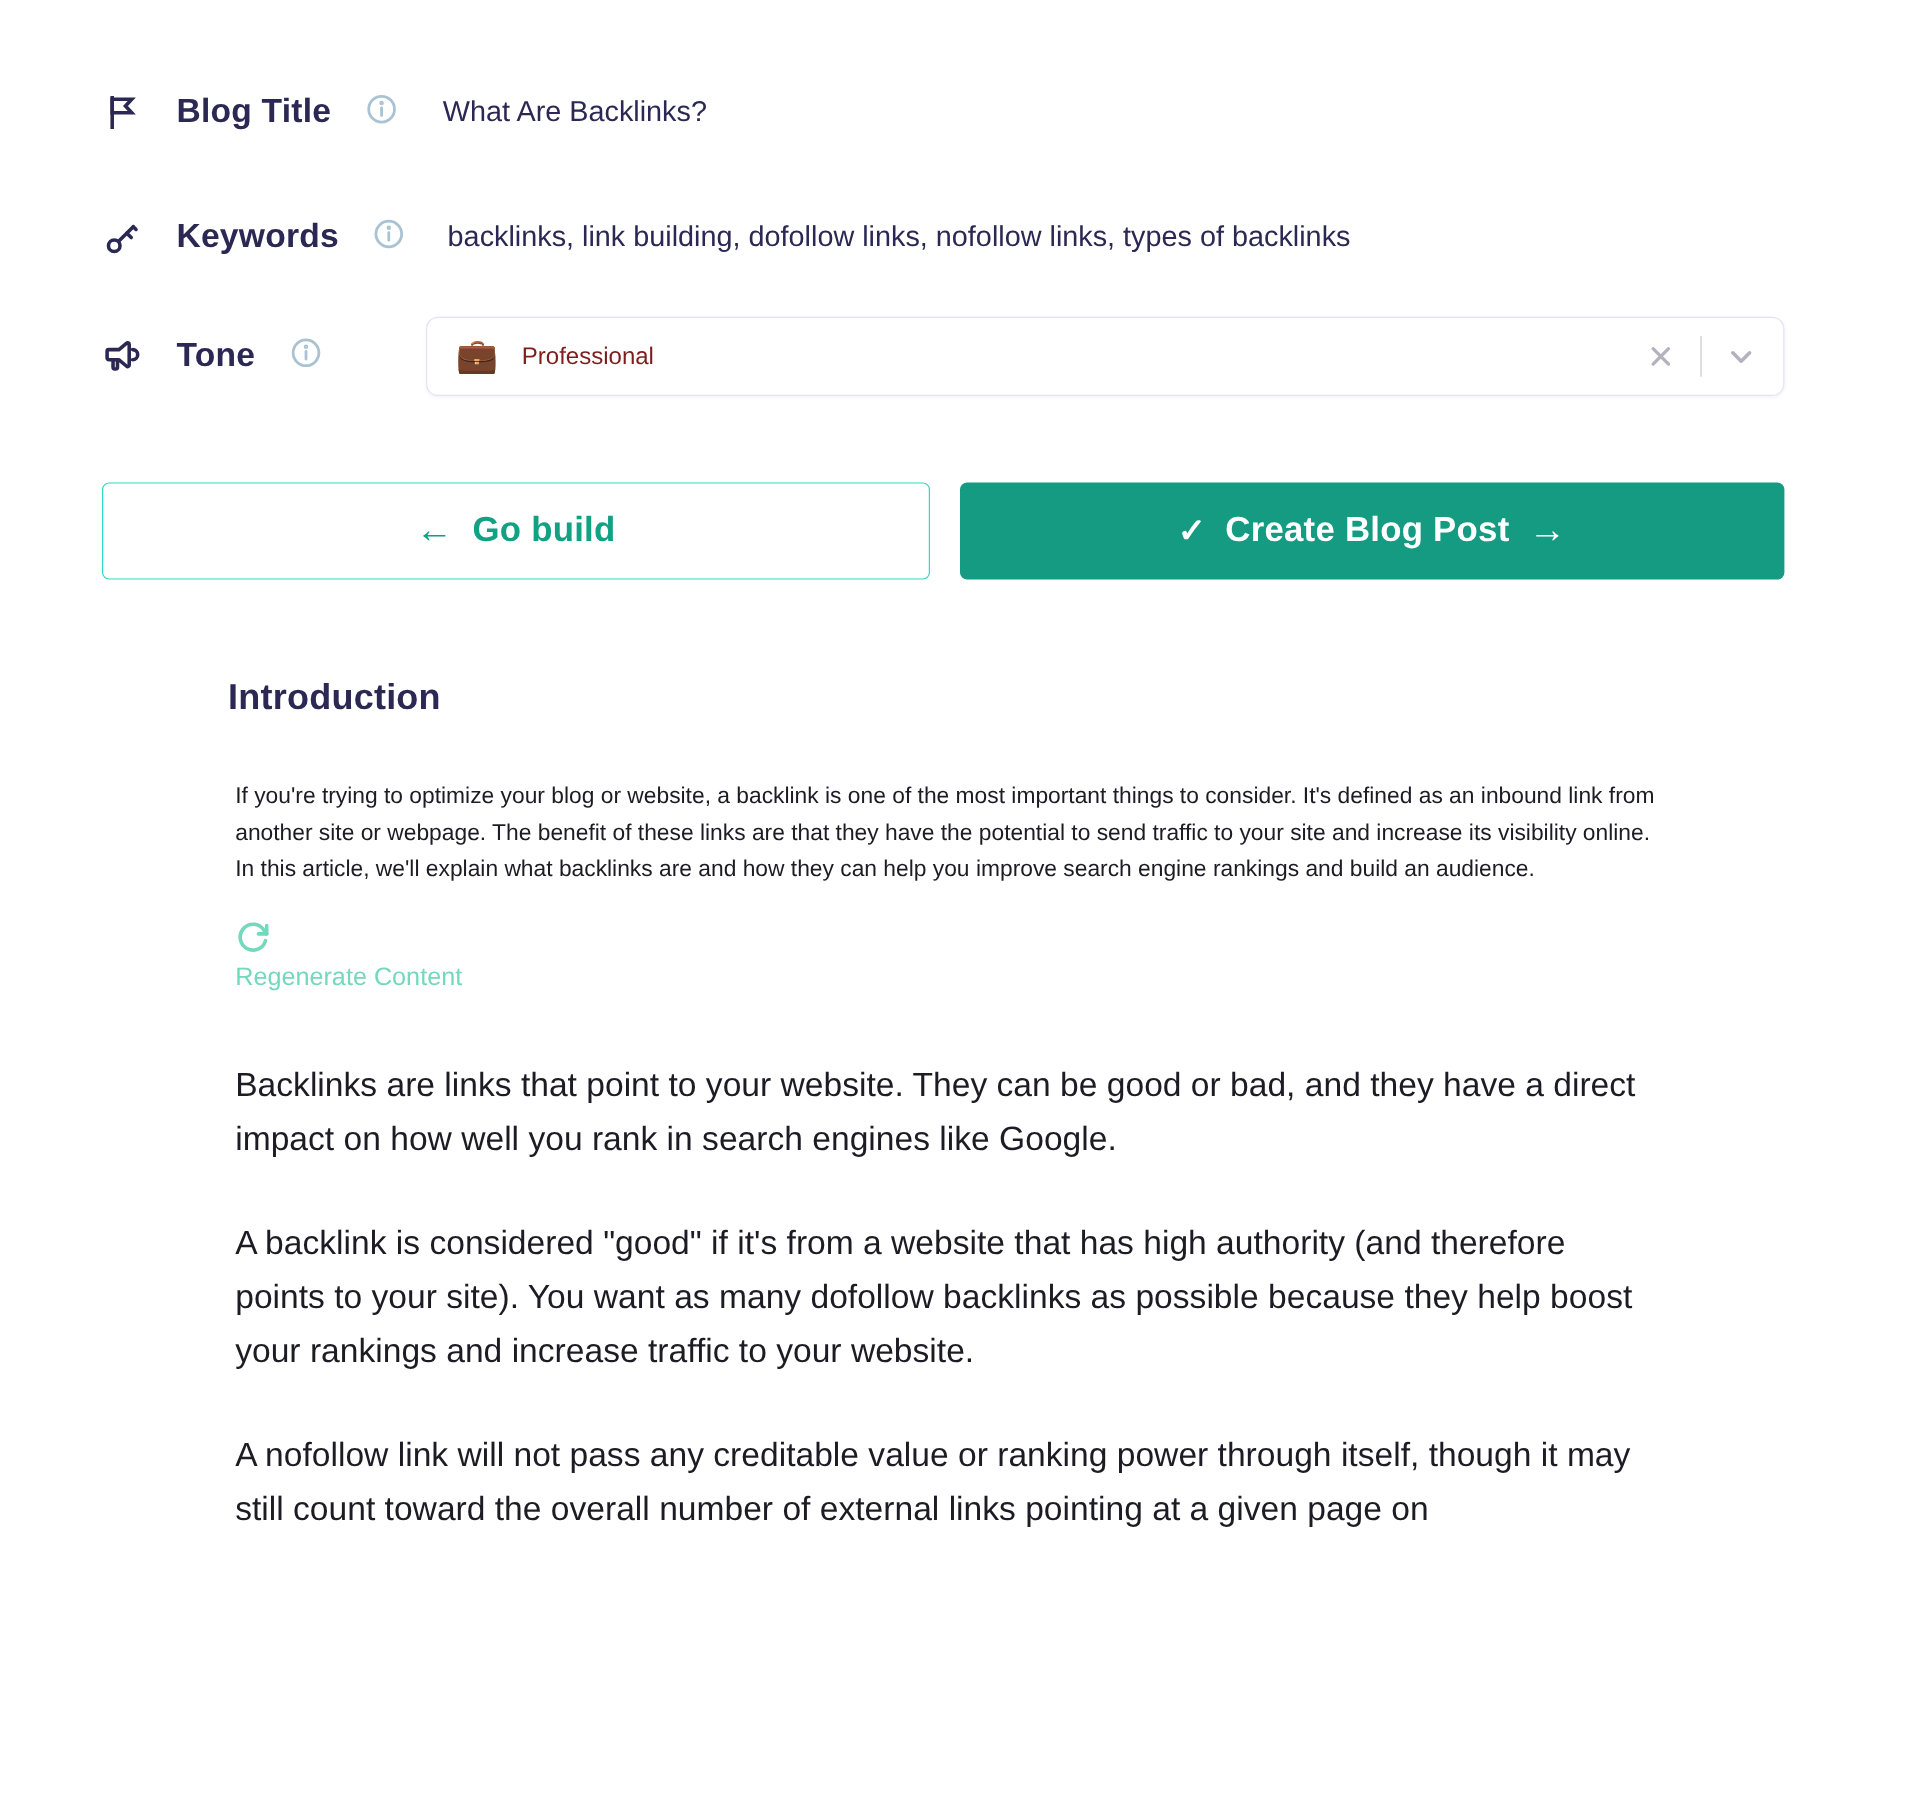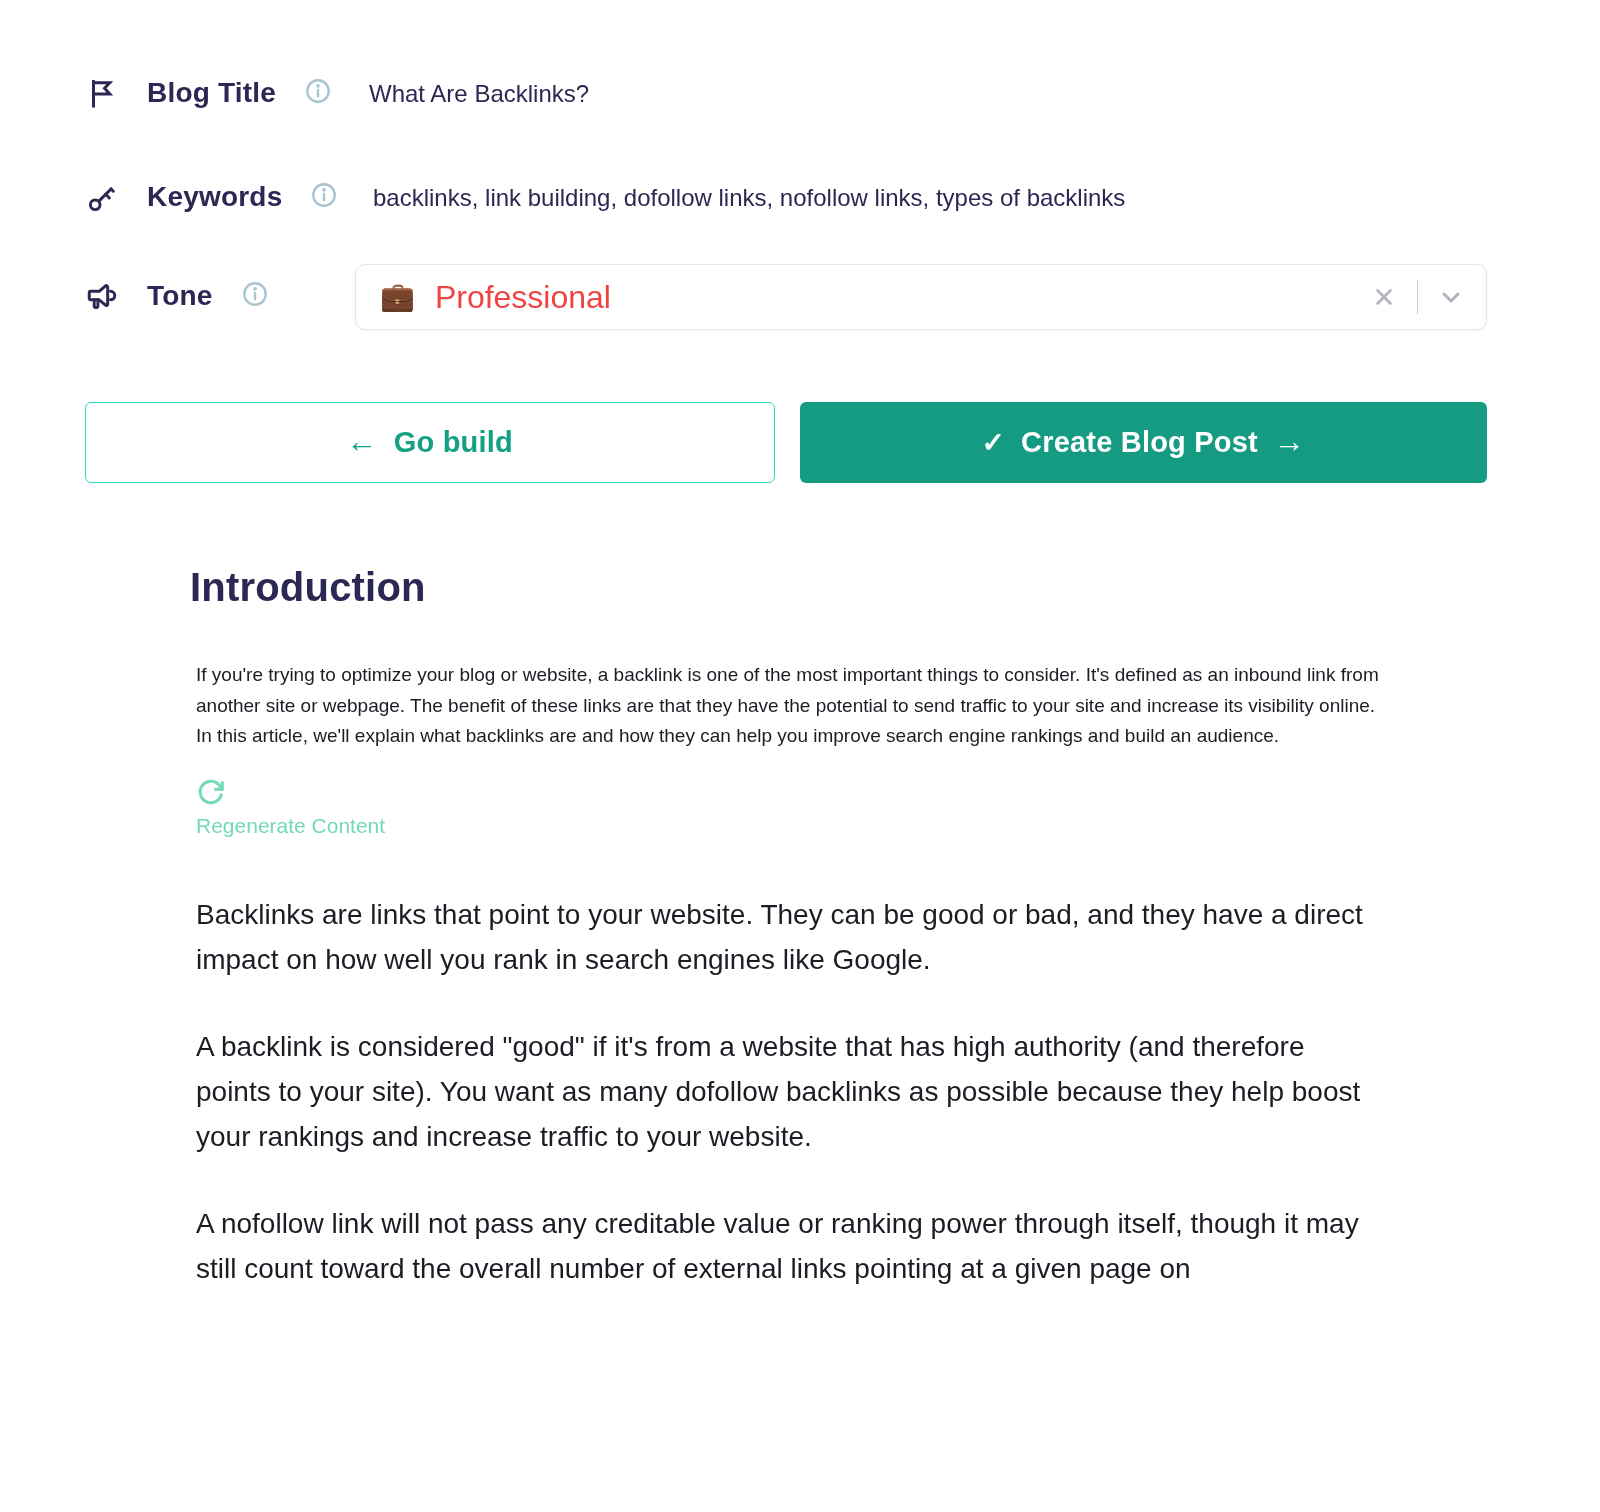--- a/index.html
+++ b/index.html
@@ -55,21 +55,21 @@
     background: #ffffff;
     border: 1.5px solid #e4e3f0;
     border-radius: 10px;
     box-shadow: 0 1px 3px rgba(90,90,140,0.06);
     display: flex;
     align-items: center;
     padding: 0 20px 0 24px;
     cursor: pointer;
   }
   .tone-emoji { font-size: 28px; margin-right: 20px; line-height: 1; }
-  .tone-text { font-size: 32px; color: #ef4444; flex: 1; }
+  .tone-text { font-size: 20px; color: #7f1d1d; flex: 1; }
   .tone-clear { width: 30px; height: 30px; display: flex; align-items: center; justify-content: center; }
   .tone-clear svg { width: 22px; height: 22px; }
   .tone-sep { width: 1.5px; height: 34px; background: #c9c9d4; margin: 0 18px; }
   .tone-caret { width: 30px; height: 30px; display: flex; align-items: center; justify-content: center; }
   .tone-caret svg { width: 24px; height: 24px; }
 
   
   .actions {
     display: flex;
     gap: 25px;
@@ -98,21 +98,21 @@
     border: none;
     color: #ffffff;
   }
   .btn .arrow { font-size: 31px; font-weight: 400; line-height: 1; position: relative; top: -1px; }
   .btn .check { font-size: 28px; font-weight: 700; line-height: 1; }
 
   
   .article { margin-left: 105px; margin-top: 82px; max-width: 1190px; }
 
   .section-heading {
-    font-size: 40px;
+    font-size: 30px;
     font-weight: 700;
     color: #2b2853;
     letter-spacing: 0.2px;
     position: relative;
   }
   .intro-para {
     margin-top: 50px;
     font-size: 19px;
     line-height: 1.61;
     color: #1d1c24;

